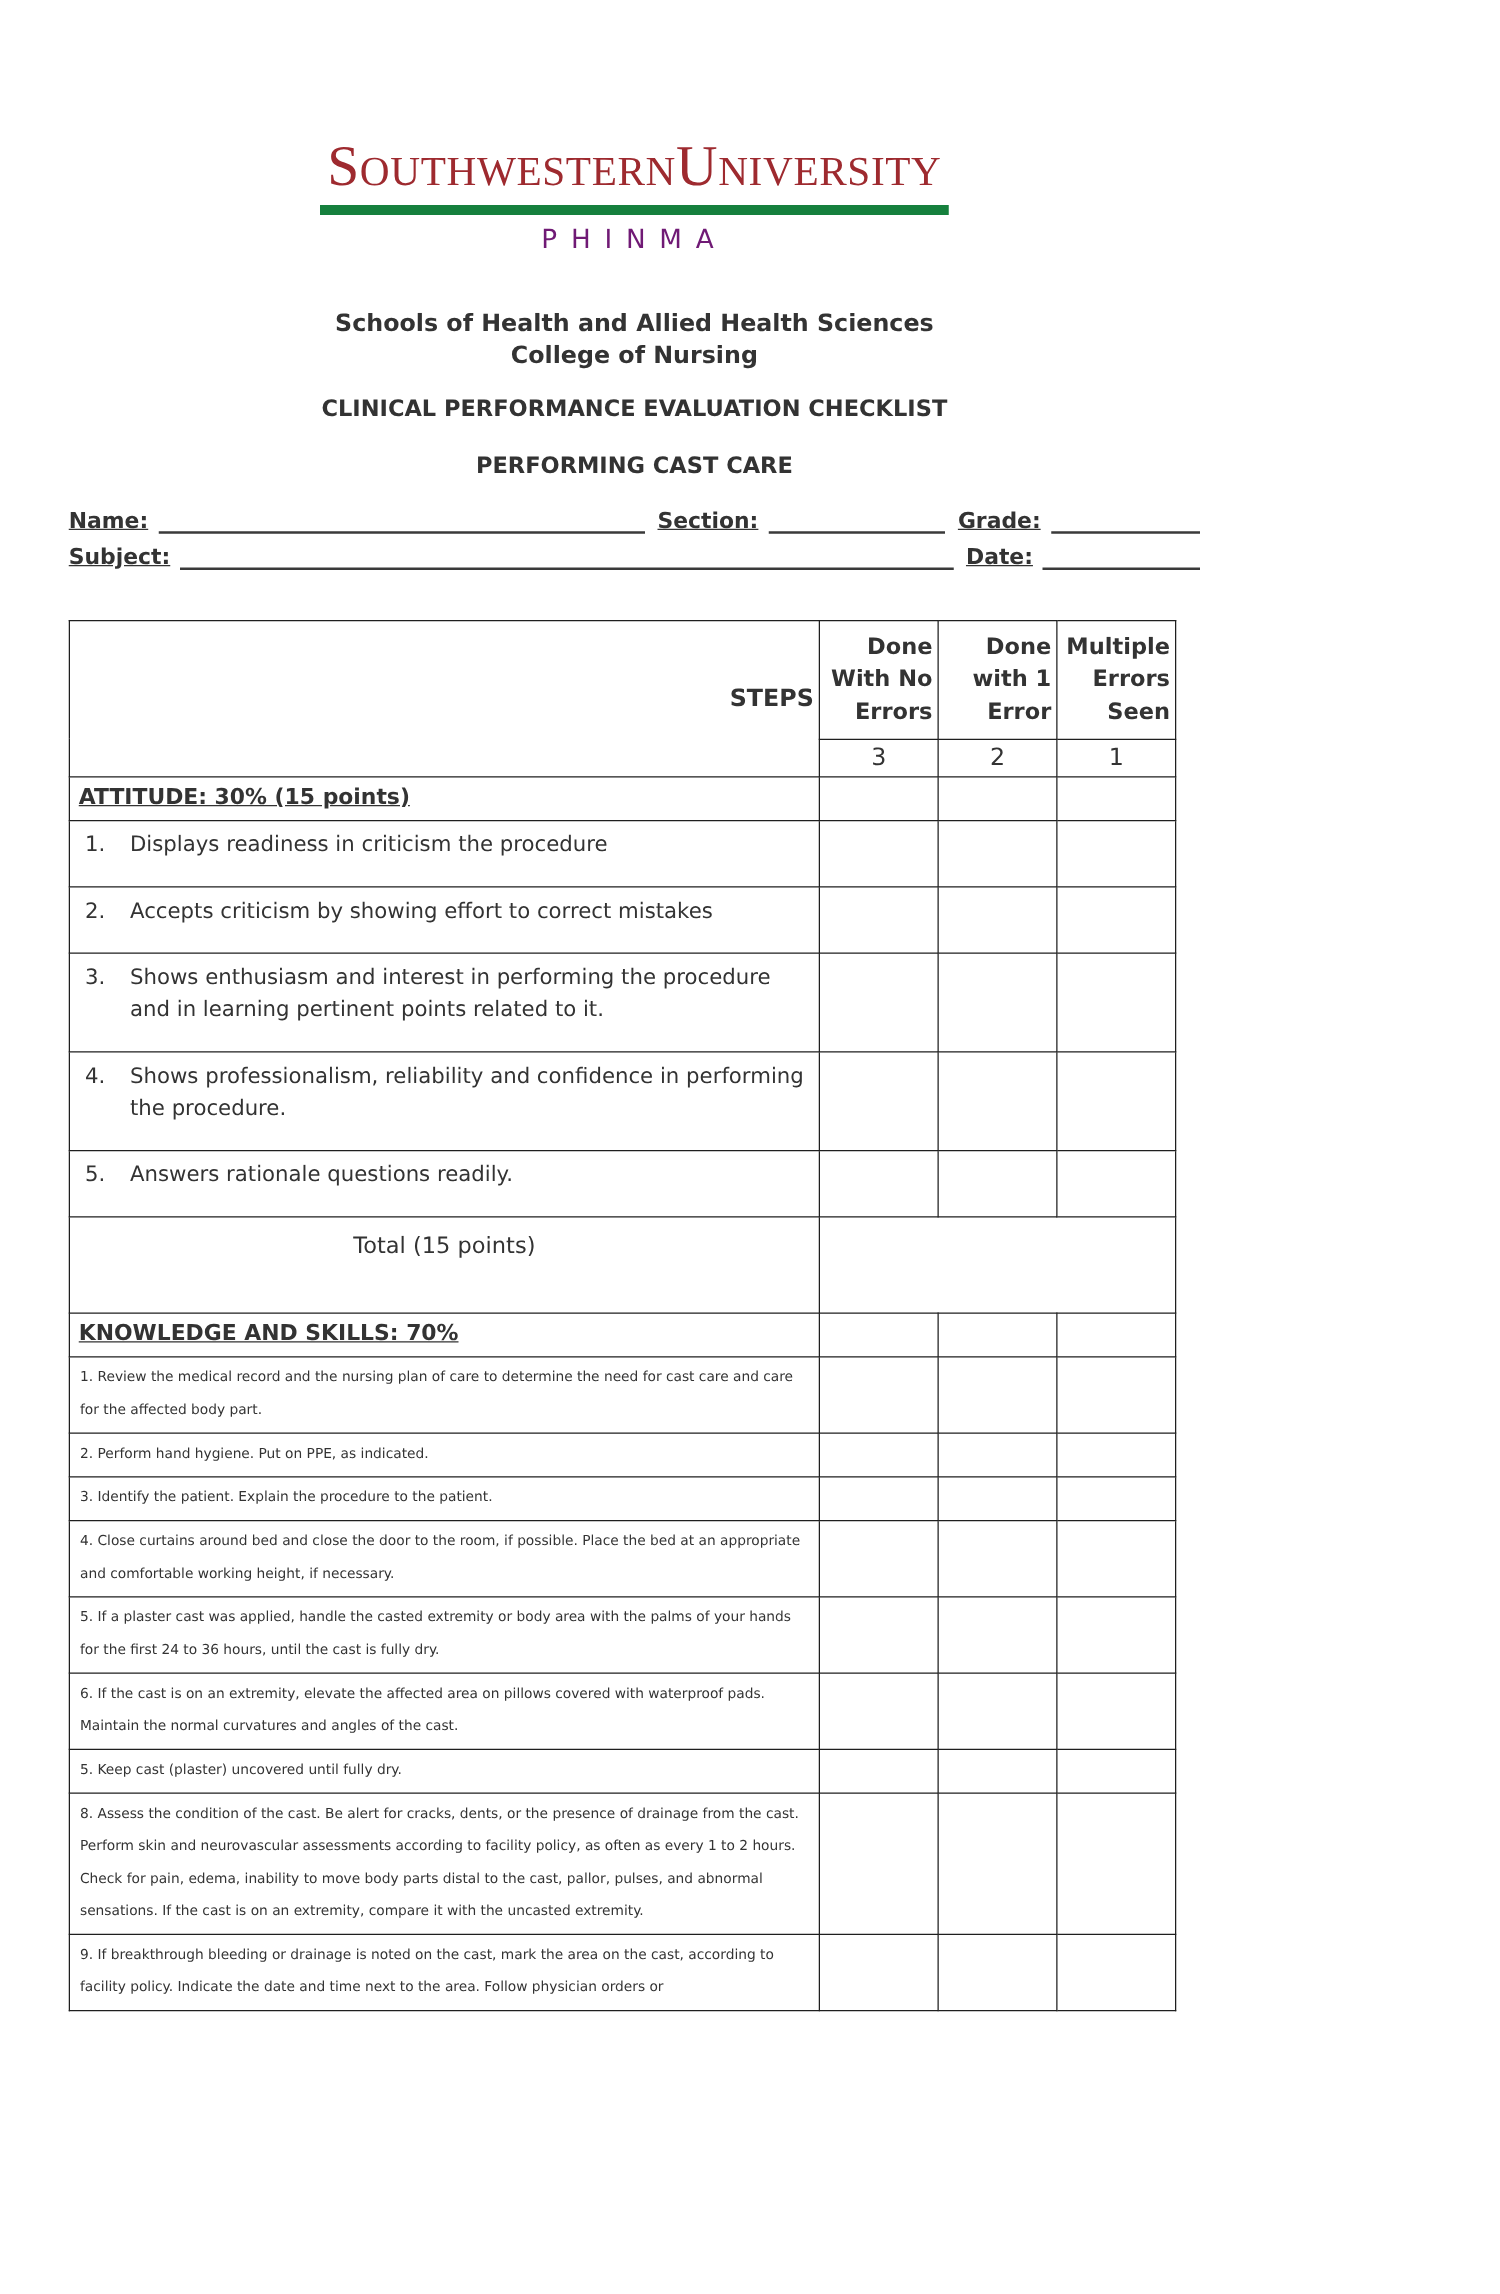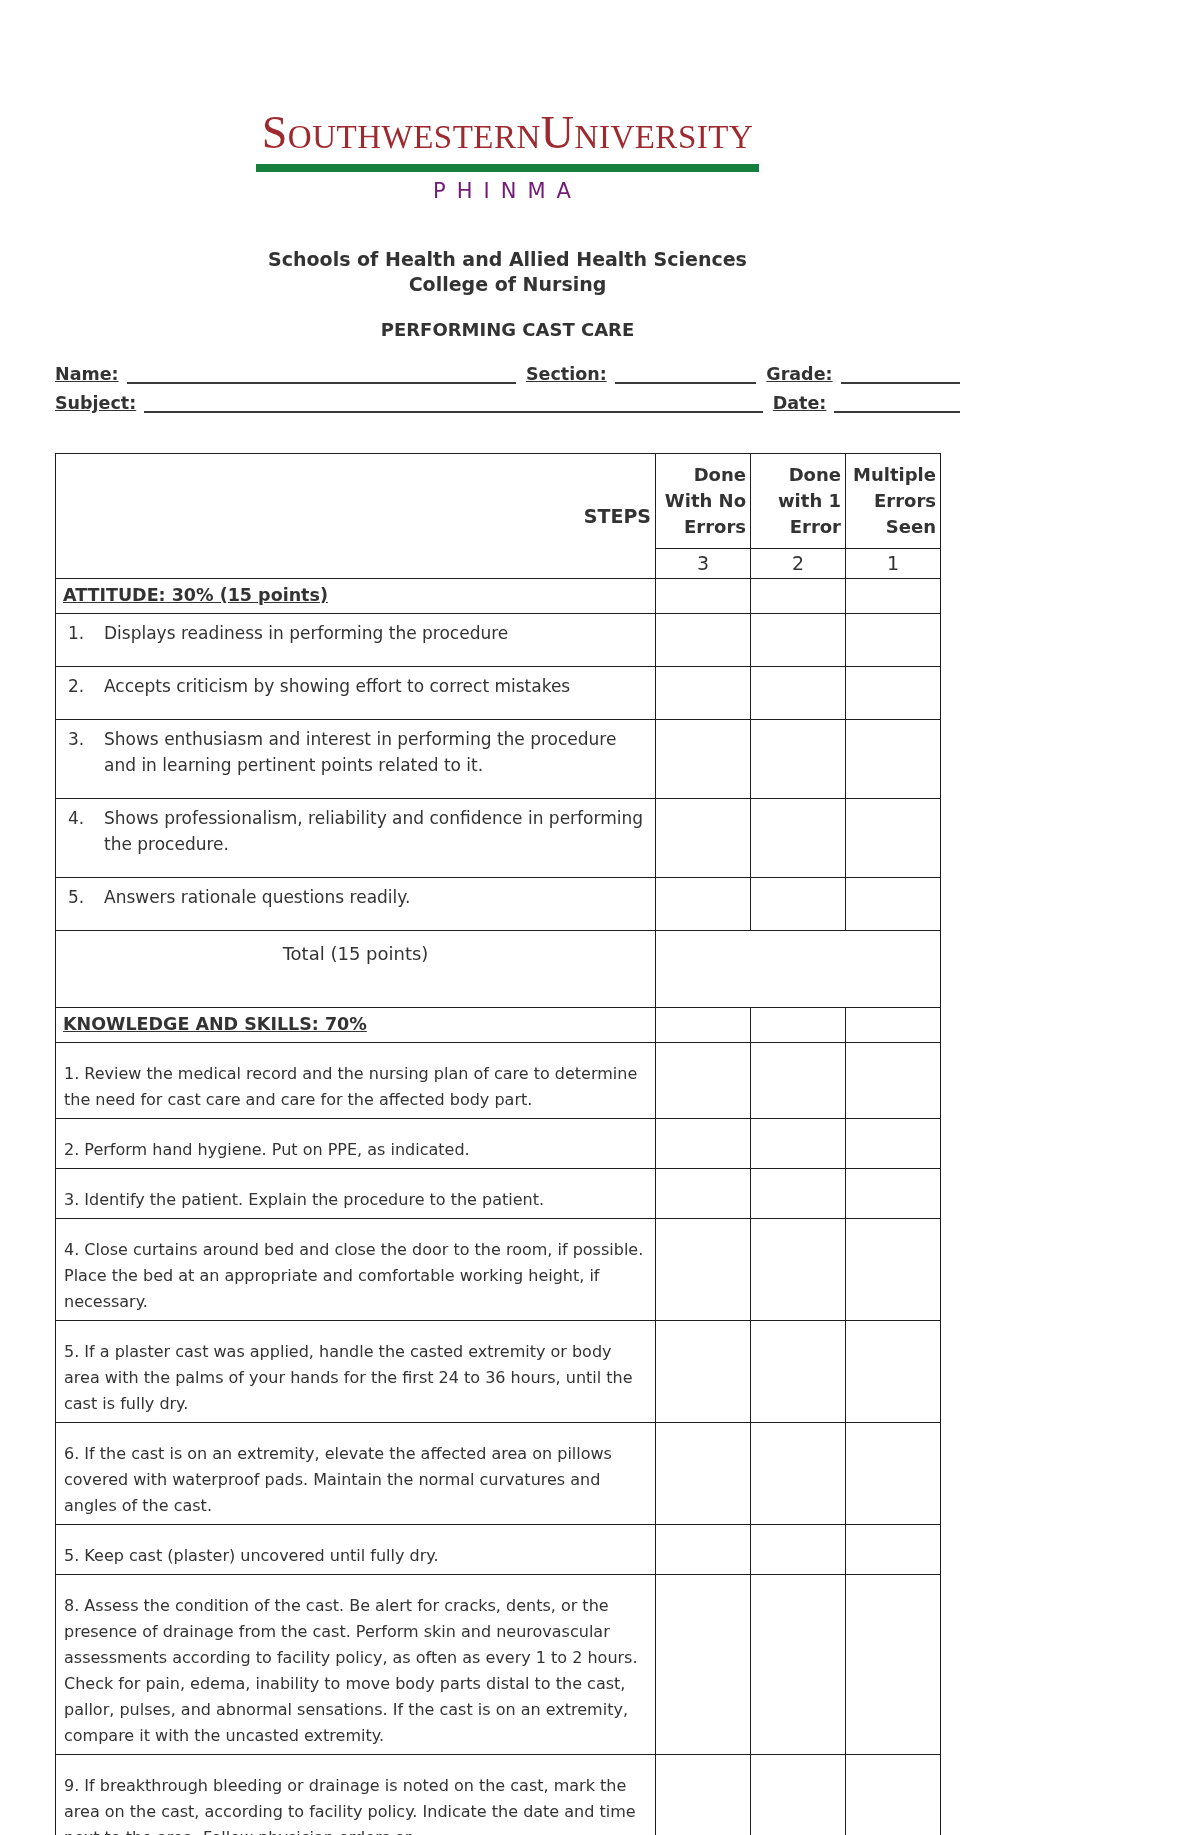--- a/index.html
+++ b/index.html
@@ -103,39 +103,40 @@
 
   td.total-cell {
     text-align: center;
     font-weight: normal;
     font-size: 18px;
     padding: 10px 10px 40px 10px;
     vertical-align: top;
     line-height: 26px;
   }
 
-  td.kn-cell { padding: 18px 8px 5px 8px; font-size: 16px; line-height: 26px; vertical-align: top; }
+  td.kn-cell { padding: 3px 8px 5px 8px; font-size: 11px; line-height: 26px; vertical-align: top; }
 
   td.score-cell { background: #ffffff; }
 </style>
 </head>
 <body>
 
 <div class="page">
 
   <header class="logo-block">
     <div class="logo-inner">
       <span class="logo-word">Southwestern</span><span class="logo-word">University</span>
     </div>
     <div class="logo-sub">PHINMA</div>
   </header>
 
   <section class="headings">
     <div class="h-school">Schools of Health and Allied Health Sciences</div>
     <div class="h-college">College of Nursing</div>
+    <div class="h-title">CLINICAL PERFORMANCE EVALUATION CHECKLIST</div>
     <div class="h-subtitle">PERFORMING CAST CARE</div>
   </section>
 
   <section class="form-block">
     <div class="form-line">
       <span class="flabel">Name:</span>
       <span class="fline w440"></span>
       <span class="flabel mid">Section:</span>
       <span class="fline w160"></span>
       <span class="flabel mid">Grade:</span>
@@ -175,21 +176,21 @@
         <td class="sec-cell">ATTITUDE: 30% (15 points)</td>
         <td class="score-cell"></td>
         <td class="score-cell"></td>
         <td class="score-cell"></td>
       </tr>
 
       <tr>
         <td class="att-cell">
           <div class="att-item">
             <span class="att-num">1.</span>
-            <span class="att-text">Displays readiness in performing the procedure</span>
+            <span class="att-text">Displays readiness in criticism the procedure</span>
           </div>
         </td>
         <td class="score-cell"></td>
         <td class="score-cell"></td>
         <td class="score-cell"></td>
       </tr>
 
       <tr>
         <td class="att-cell">
           <div class="att-item">

